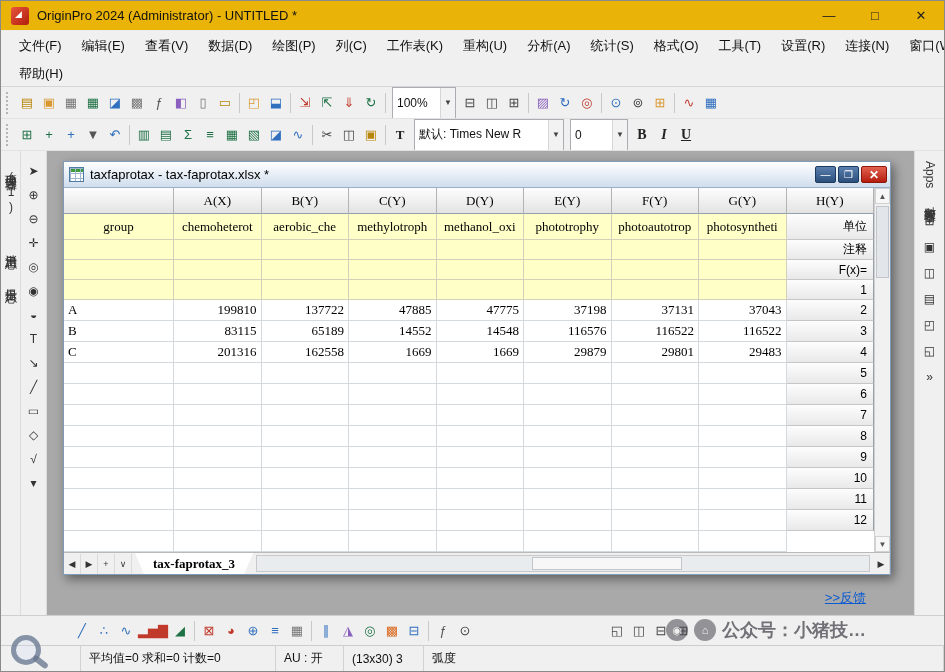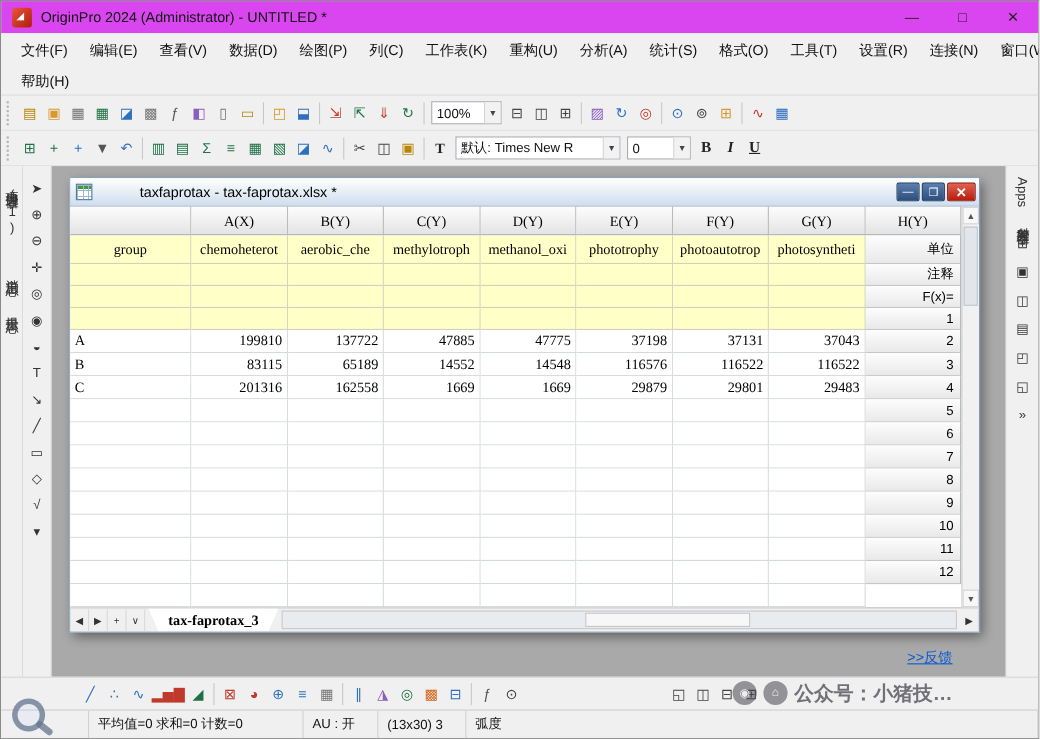--- a/index.html
+++ b/index.html
@@ -1,38 +1,38 @@
 <!DOCTYPE html>
 <html><head>
 <meta charset="utf-8">
 <style>
   * { margin:0; padding:0; box-sizing:border-box; }
   html,body { width:945px; height:672px; overflow:hidden; }
   body { font-family:"Liberation Sans",sans-serif; background:#fff; }
   .app { position:relative; width:945px; height:672px; background:#f0f0f0; border:1px solid #8a8a8a; display:flex; flex-direction:column; overflow:hidden; }
 
   
-  .titlebar { height:30px; background:#d946ef; display:flex; align-items:center; padding-left:10px; flex:0 0 auto; border-bottom:1px solid #ececec; }
+  .titlebar { height:30px; background:#eab308; display:flex; align-items:center; padding-left:10px; flex:0 0 auto; border-bottom:1px solid #ececec; }
   .app-icon { width:18px; height:18px; border-radius:3px; background:linear-gradient(135deg,#e8563c,#b01c0c); position:relative; }
   .app-icon::after { content:"◢"; position:absolute; left:4px; top:2px; color:#fff; font-size:9px; }
   .title-text { margin-left:8px; font-size:13px; color:#111; }
   .win-controls { margin-left:auto; display:flex; height:100%; }
   .win-btn { width:46px; height:100%; display:flex; align-items:center; justify-content:center; font-size:13px; color:#222; }
 
   
   .menu-row { display:flex; align-items:center; height:30px; padding-left:8px; background:#f0f0f0; }
   .menu-row2 { height:26px; border-bottom:1px solid #d6d6d6; }
   .menu-item { padding:3px 10px; font-size:13px; color:#111; white-space:nowrap;text-align:right; }
 
   
   .toolbar { height:32px; display:flex; align-items:center; padding-left:2px; background:#f0f0f0; border-bottom:1px solid #e2e2e2; overflow:hidden; }
   .grip { width:6px; height:22px; border-left:2px dotted #b5b5b5; margin:0 4px 0 3px; }
   .tbtn { min-width:22px; height:22px; display:flex; align-items:center; justify-content:center; font-size:13px; color:#555; border:1px solid transparent; border-radius:2px; }
   .tool-sep { width:1px; height:20px; background:#c8c8c8; margin:0 3px; }
-  .combo { height:21px; background:#fff; border:1px solid #abadb3; display:flex; align-items:center; font-size:12px; margin:0 3px; }
+  .combo { height:32px; background:#fff; border:1px solid #abadb3; display:flex; align-items:center; font-size:12px; margin:0 3px; }
   .combo .cv { padding:0 4px; white-space:nowrap; overflow:hidden; flex:1; color:#111; }
   .combo .ca { width:15px; height:100%; display:flex; align-items:center; justify-content:center; font-size:8px; color:#444; border-left:1px solid #d6d6d6; background:#f2f2f2; }
   .zoom-combo { width:64px; }
   .font-combo { width:150px; }
   .size-combo { width:58px; }
   .fmt-btn { width:22px; height:22px; display:flex; align-items:center; justify-content:center; font-family:"Liberation Serif",serif; font-size:14px; font-weight:bold; color:#222; }
   .fmt-i { font-style:italic; }
   .fmt-u { text-decoration:underline; }
   .font-tool { font-family:"Liberation Serif",serif; font-weight:bold; color:#222; }
 
@@ -41,21 +41,21 @@
   .ws-tabs { width:20px; background:#f0f0f0; border-right:1px solid #dcdcdc; display:flex; flex-direction:column; align-items:center; padding-top:14px; gap:30px; flex:0 0 auto; }
   .vtext { writing-mode:vertical-rl; text-orientation:upright; font-size:12px; color:#333; letter-spacing:1px; white-space:nowrap; }
   .ws-tools { width:26px; background:#f0f0f0; border-right:1px solid #dcdcdc; display:flex; flex-direction:column; align-items:center; padding-top:10px; gap:4px; flex:0 0 auto; }
   .tool { width:20px; height:20px; display:flex; align-items:center; justify-content:center; font-size:12px; color:#333; }
   .mdi { flex:1; background:#a9a9a9; position:relative; min-width:0; }
   .ws-right { width:30px; background:#f0f0f0; border-left:1px solid #dcdcdc; display:flex; flex-direction:column; align-items:center; padding-top:10px; gap:9px; flex:0 0 auto; }
   .vlat { writing-mode:vertical-rl; font-size:12px; color:#333; }
 
   
   .sheet-window { position:absolute; left:16px; top:10px; width:828px; height:414px; background:#f0f0f0; border:1px solid #7f9db9; box-shadow:3px 4px 10px rgba(0,0,0,.45); display:flex; flex-direction:column; }
-  .wtitlebar { height:26px; background:linear-gradient(#ffffff,#cfdded); border-bottom:1px solid #9ab0c8; display:flex; align-items:center; padding:0 3px 0 5px; flex:0 0 auto;gap:37px; }
+  .wtitlebar { height:26px; background:linear-gradient(#ffffff,#cfdded); border-bottom:1px solid #9ab0c8; display:flex; align-items:center; padding:0 3px 0 5px; flex:0 0 auto; }
   .wicon { width:15px; height:15px; background:
       repeating-linear-gradient(90deg,#9fb6cc 0 1px,transparent 1px 5px),
       repeating-linear-gradient(#9fb6cc 0 1px,transparent 1px 5px),
       linear-gradient(#3c9c3c 0 4px,#fff 4px);
       border:1px solid #4d7ba6; }
   .wtitle-text { margin-left:6px; font-size:13px; color:#000; }
   .wbtns { margin-left:auto; display:flex; gap:2px; }
   .wbtn { width:21px; height:17px; display:flex; align-items:center; justify-content:center; font-size:10px; color:#fff; background:linear-gradient(#5a7fae,#2c4f7c); border:1px solid #1d3a5f; border-radius:2px; }
   .wbtn.close { width:26px; background:linear-gradient(#e2614f,#b51d0e); border-color:#8f1508; font-size:12px; font-weight:bold; }
 

